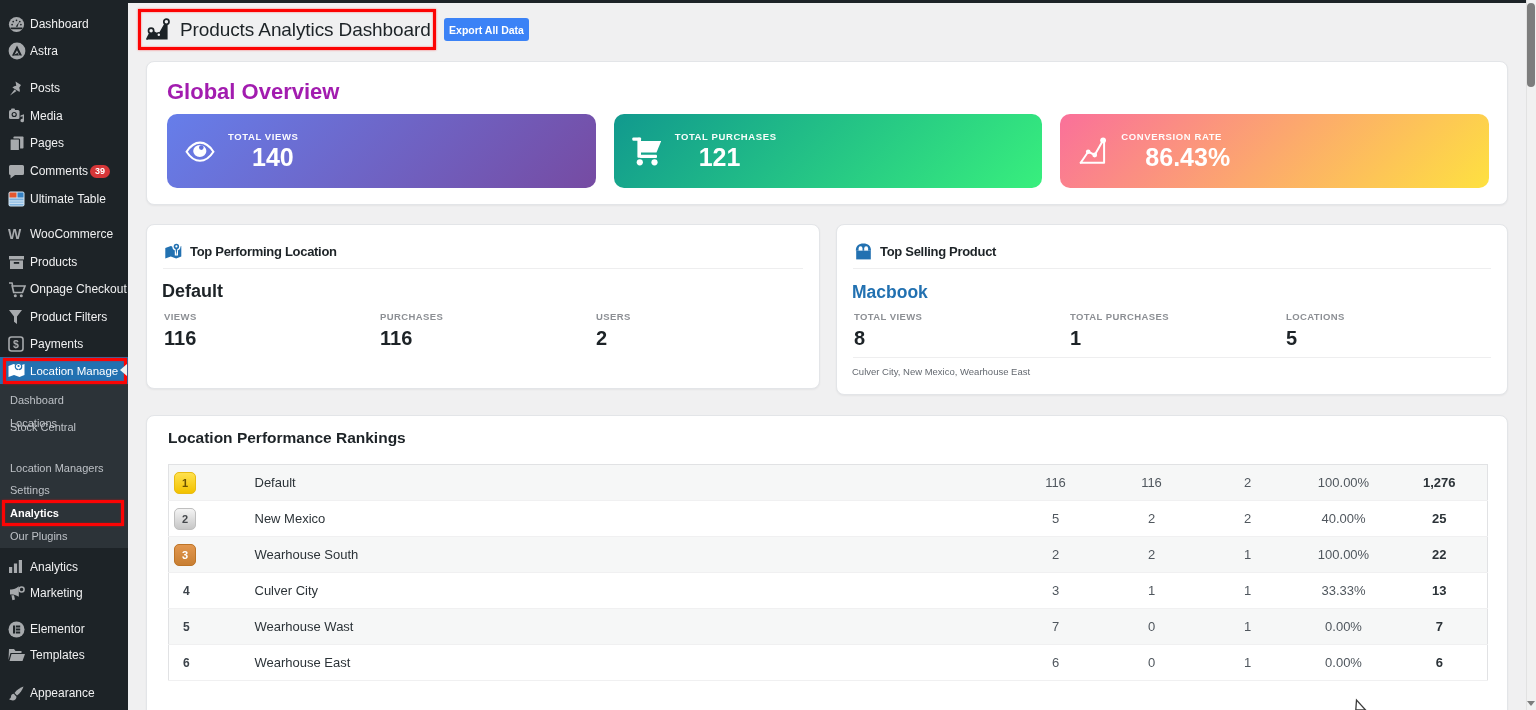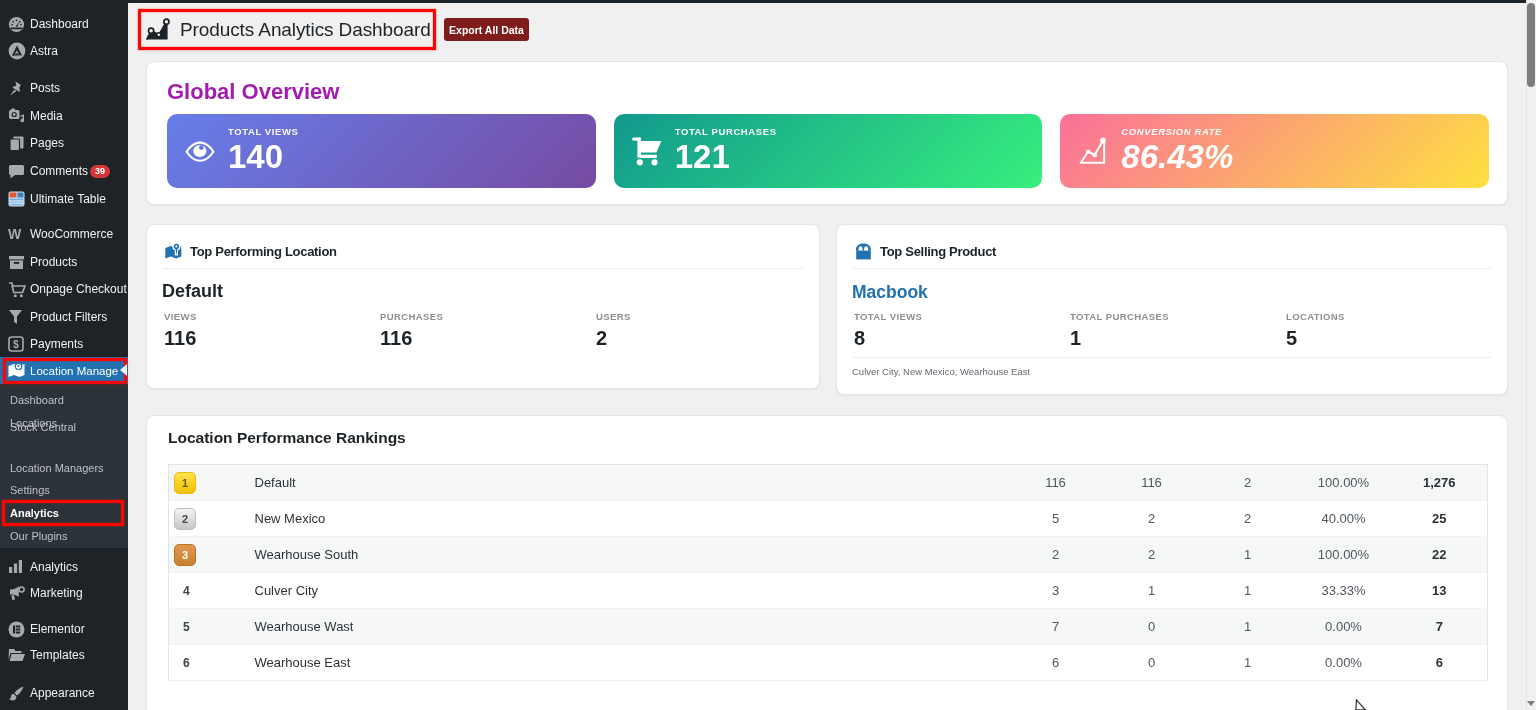--- a/index.html
+++ b/index.html
@@ -15,35 +15,35 @@
 .sub { position:absolute; left:0; width:128px; height:22px; display:flex; align-items:center; color:#bdc1c6; font-size:11px; padding-left:10px; white-space:nowrap; }
 #submenu-bg { position:absolute; left:0; top:384px; width:128px; height:164px; background:#2c3338; }
 #lm-row { position:absolute; left:0; top:357px; width:128px; height:27px; background:#2271b1; display:flex; align-items:center; color:#fff; font-size:11.5px; white-space:nowrap; }
 #lm-row .ic { width:22px; height:17px; margin-left:8px; display:flex; align-items:center; justify-content:flex-start; }
 #lm-arrow { position:absolute; left:120px; top:364px; width:0; height:0; border-top:6.5px solid transparent; border-bottom:6.5px solid transparent; border-right:7px solid #f0f0f1; z-index:35; }
 .redbox { position:absolute; border:3px solid #fc0404; box-shadow:0 0 2px rgba(255,0,0,0.55), inset 0 0 2px rgba(255,0,0,0.55); z-index:30; pointer-events:none; }
 .bubble { background:#d63638; color:#fff; font-size:9px; font-weight:700; border-radius:7px; padding:1.5px 5px; margin-left:2px; }
 
 
 #h1t { position:absolute; left:180px; top:19px; font-size:19px; color:#1d2327; letter-spacing:-0.1px; }
-#exportbtn { position:absolute; left:444px; top:18px; width:85px; height:23px; background:#7f1d1d; border-radius:3px; color:#fff; font-size:10.5px; font-weight:700; display:flex; align-items:center; justify-content:center; }
+#exportbtn { position:absolute; left:444px; top:18px; width:85px; height:23px; background:#3b82f6; border-radius:3px; color:#fff; font-size:10.5px; font-weight:700; display:flex; align-items:center; justify-content:center; }
 
 
 .panel { position:absolute; background:#fff; border-radius:8px; border:1px solid #e3e5e8; box-shadow:0 1px 2px rgba(0,0,0,0.05); }
 #p1 { left:146px; top:61px; width:1362px; height:144px; }
 #p1 h2 { position:absolute; left:20px; top:17px; font-size:22px; font-weight:700; color:#a21caf; }
 .cards { position:absolute; left:20px; top:52px; width:1322px; display:flex; gap:18px; }
 .gcard { flex:1; height:74px; border-radius:10px; display:flex; align-items:center; padding-left:18px; color:#fff; }
 .gcard .gic { width:30px; margin-right:13px; display:flex; justify-content:center; }
 .glabel { font-size:9.5px; font-weight:700; letter-spacing:0.6px; color:rgba(255,255,255,0.97); }
-.gnum { font-size:33px; font-weight:700; margin-top:2px; line-height:1.1; }
+.gnum { font-size:25px; font-weight:700; margin-top:2px; line-height:1.1;margin-left:24px; }
 #c1 { background:linear-gradient(135deg,#667eea 0%,#764ba2 100%); }
 #c2 { background:linear-gradient(135deg,#11998e 0%,#38ef7d 100%); }
 #c3 { background:linear-gradient(135deg,#42a4f5 0%,#00e9f8 100%); }
-#c4 { background:linear-gradient(135deg,#fa709a 0%,#fee140 100%);font-style:italic; }
+#c4 { background:linear-gradient(135deg,#fa709a 0%,#fee140 100%); }
 
 #p2 { left:146px; top:224px; width:674px; height:165px; }
 #p3 { left:836px; top:224px; width:672px; height:171px; }
 .phead { position:absolute; left:18px; top:17.5px; display:flex; align-items:center; }
 .phead .pic { width:17px; height:17px; margin-right:8px; }
 .phead span { font-size:13px; font-weight:700; color:#1d2327; letter-spacing:-0.3px; }
 .pdiv { position:absolute; left:16px; right:16px; height:1px; background:#eeeeef; }
 .statgrid { position:absolute; display:flex; }
 .stat { width:216px; }
 .slabel { font-size:9.5px; font-weight:700; letter-spacing:0.4px; color:#8c8f94; }

